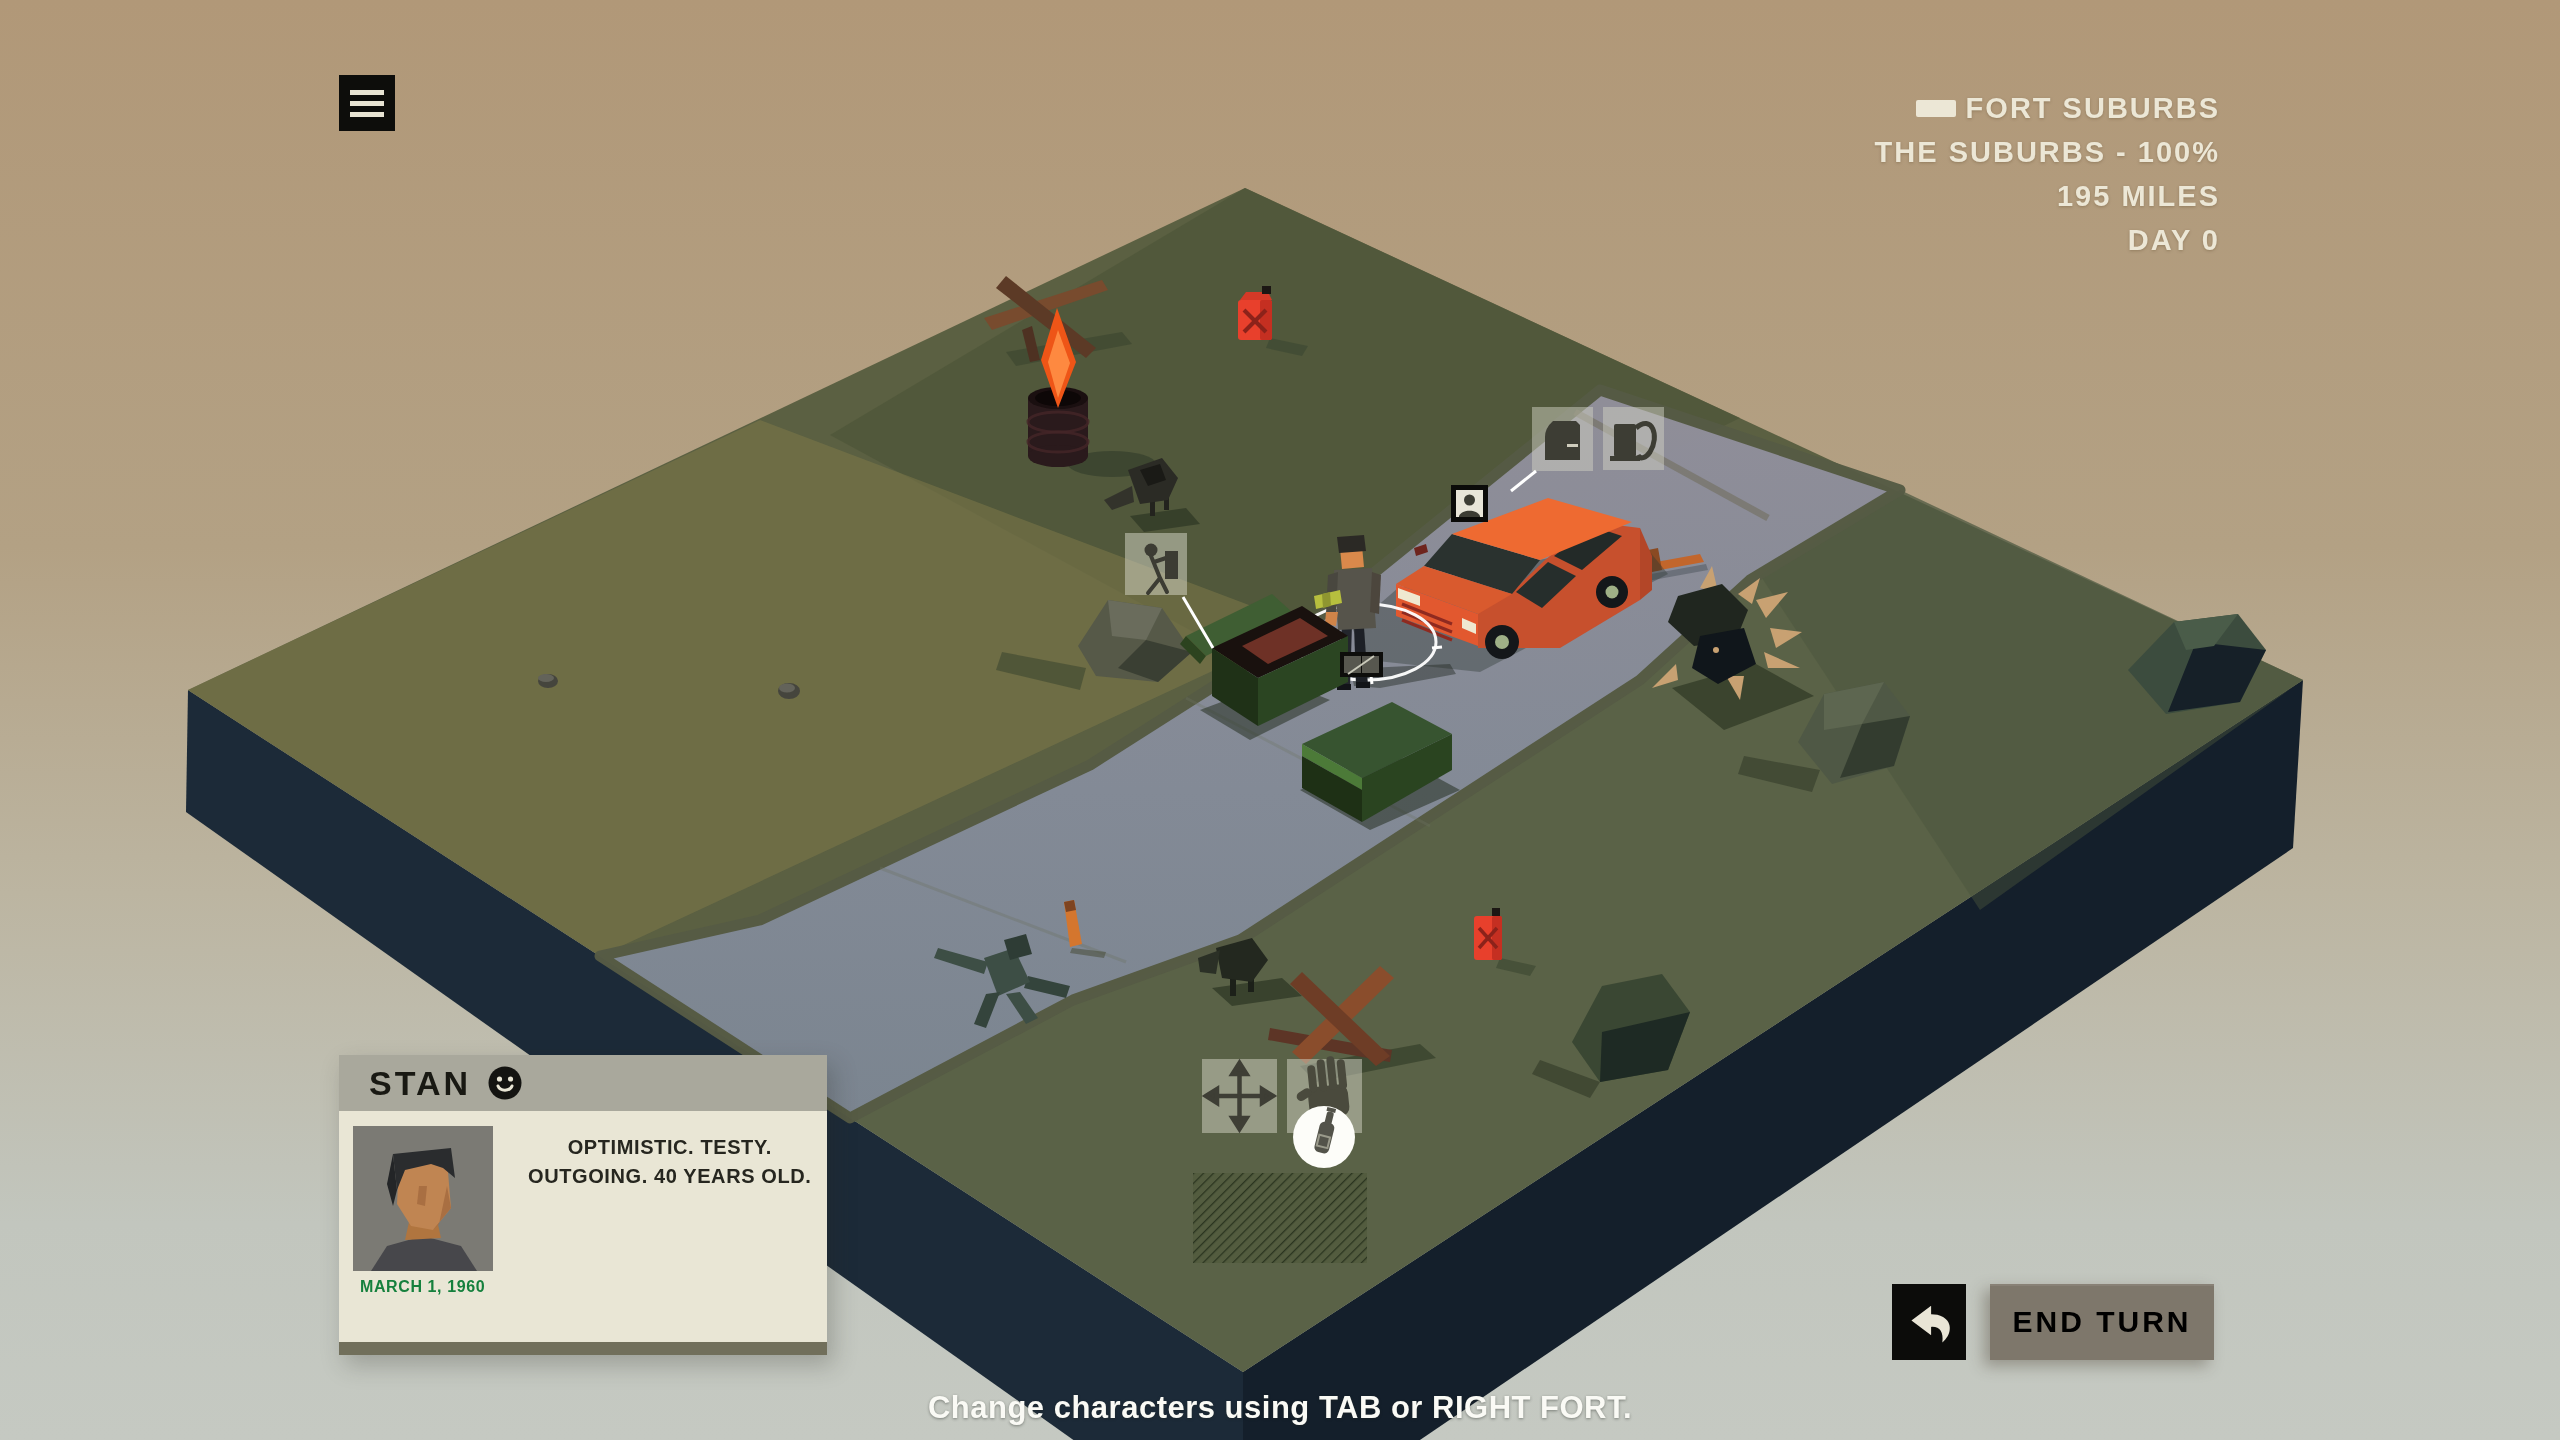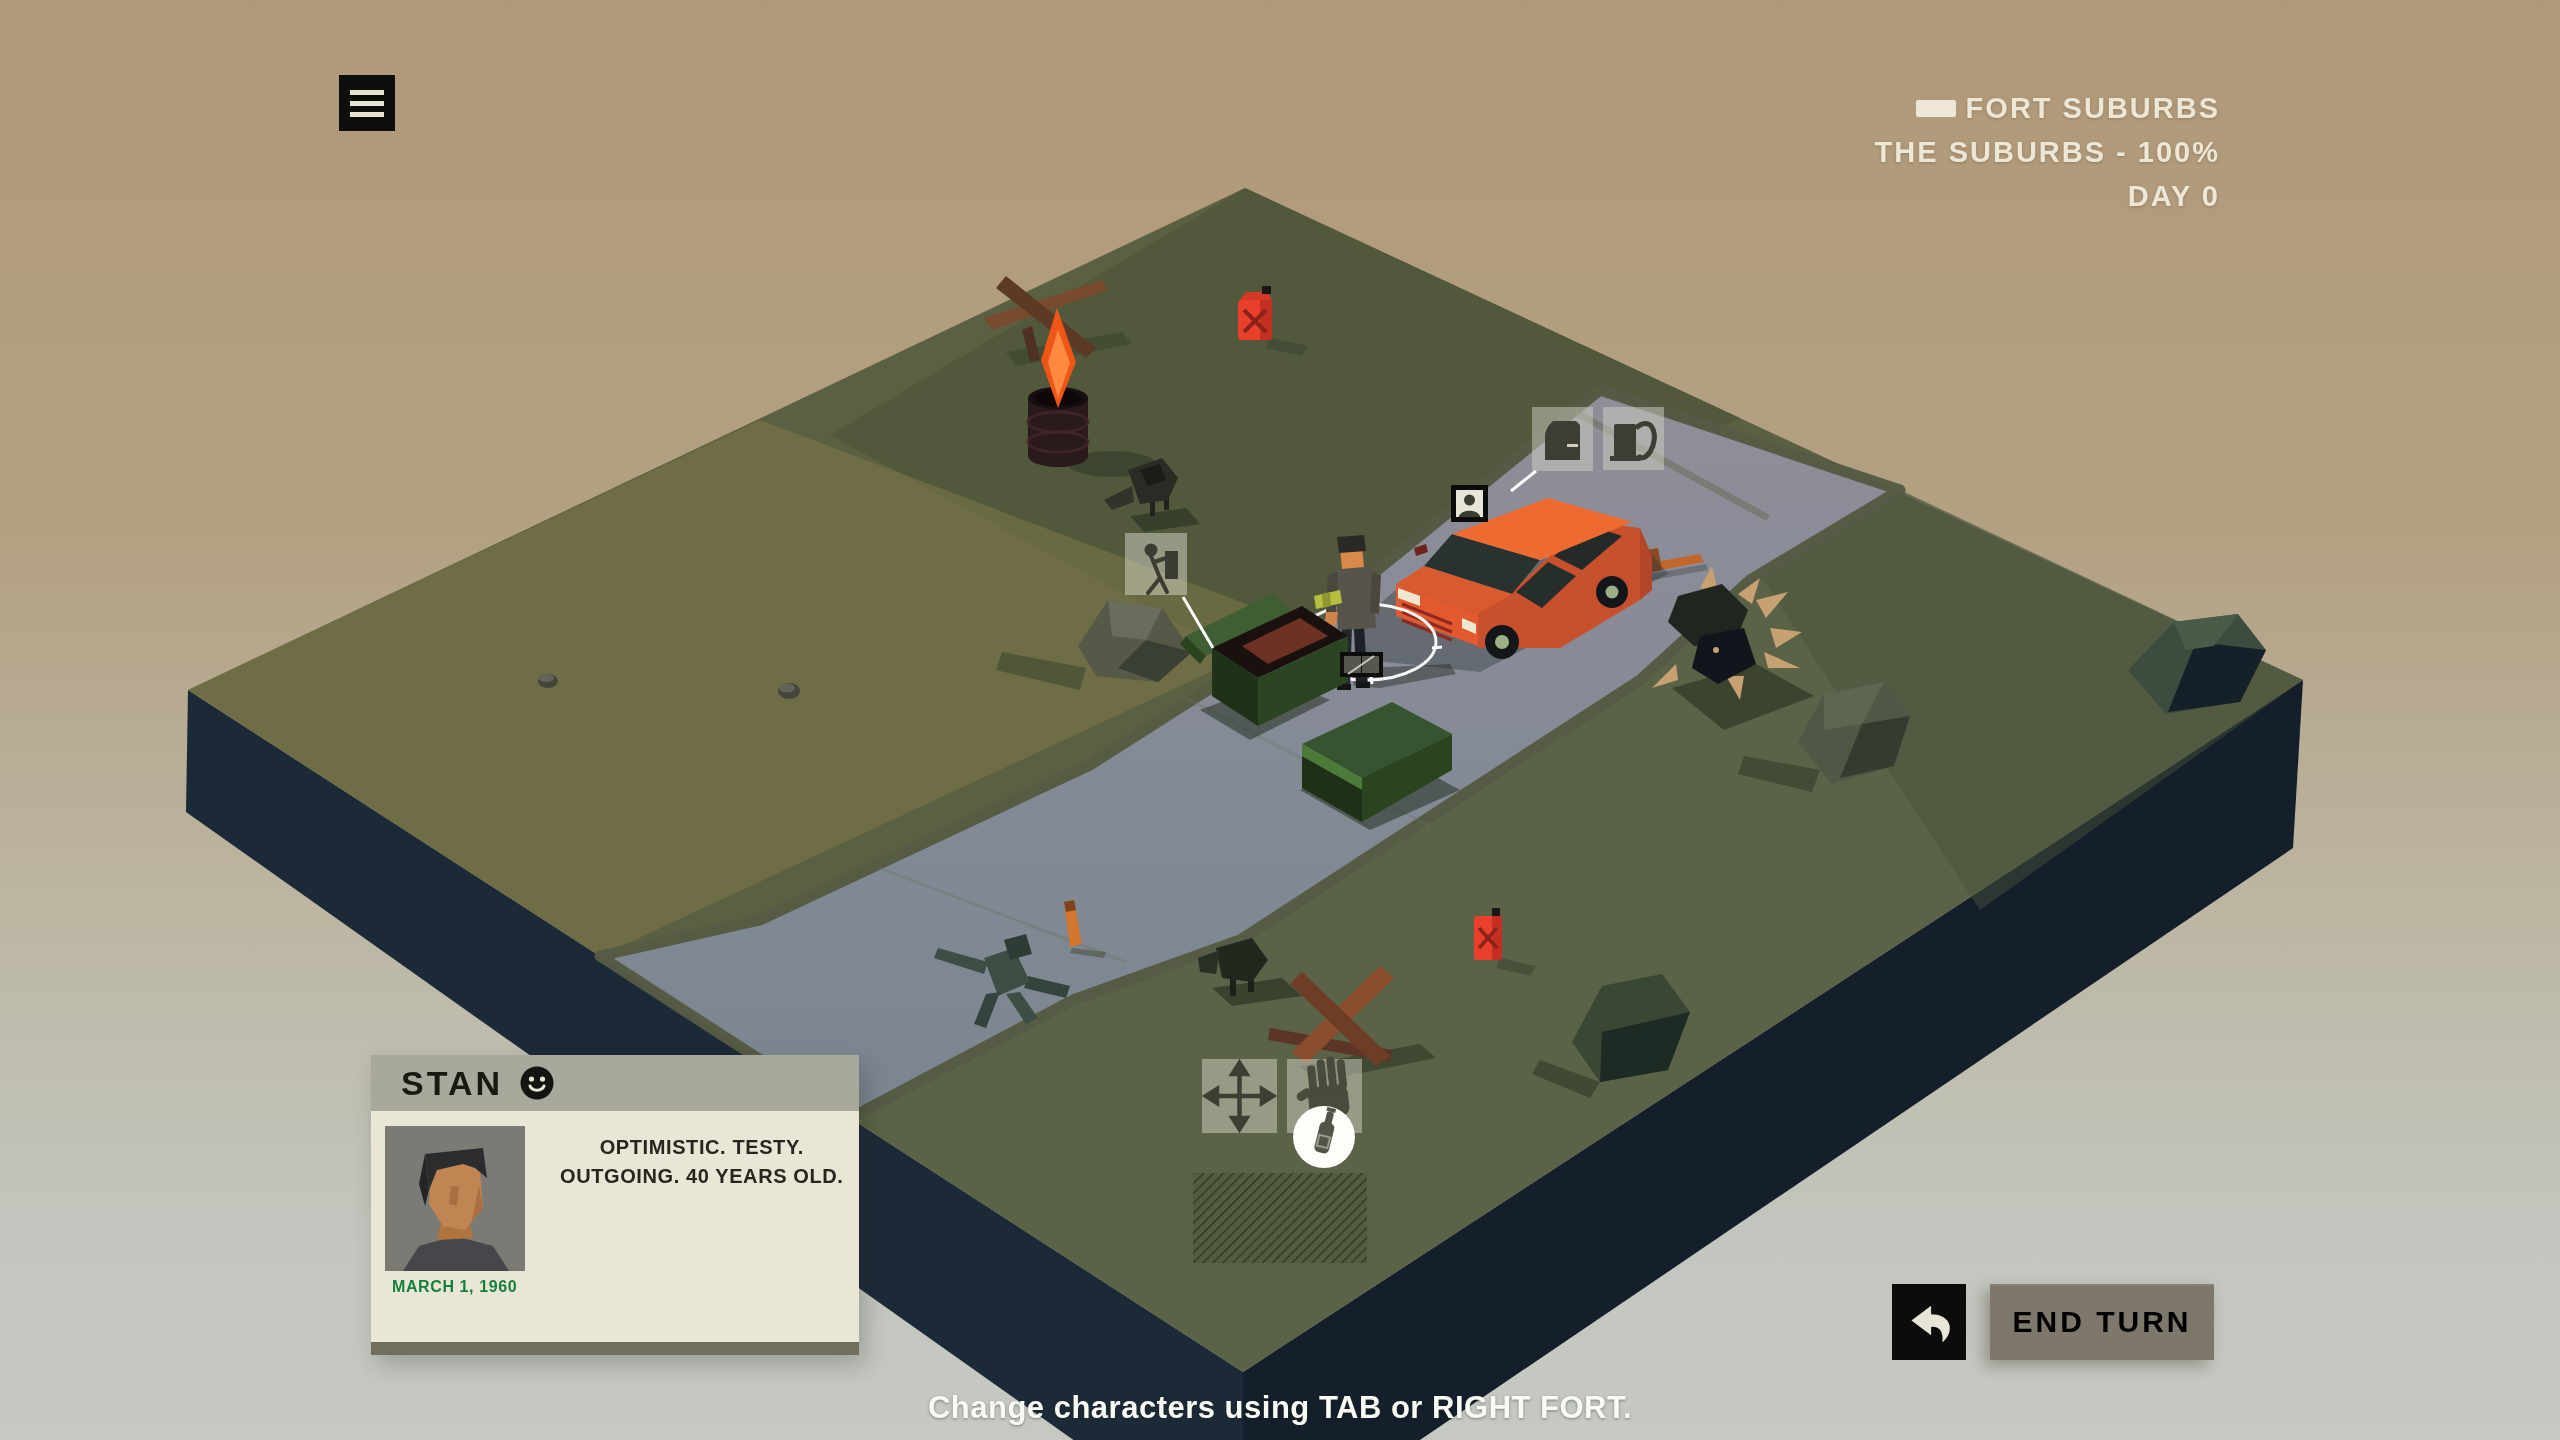--- a/index.html
+++ b/index.html
@@ -13,21 +13,21 @@
   .menu-btn{position:absolute;left:339px;top:75px;width:56px;height:56px;background:#0d0d0b;
     display:flex;flex-direction:column;justify-content:center;align-items:center;gap:6px;cursor:pointer;}
   .menu-btn .bar{width:34px;height:5px;background:#e7e3d3;}
   .mission{position:absolute;top:86px;right:340px;text-align:right;color:#ece7d6;
     font-weight:bold;font-size:29px;letter-spacing:2px;line-height:44px;
     text-shadow:0 1px 3px rgba(90,70,40,.35);}
   .mission .row1{display:flex;align-items:center;justify-content:flex-end;gap:10px;}
   .fuel-chip{display:inline-block;width:40px;height:17px;background:#ece7d6;border-radius:2px;}
   
   .char-card{position:absolute;left:339px;top:1055px;width:488px;height:300px;
-    box-shadow:6px 10px 22px rgba(40,40,30,.25);margin-left:32px;}
+    box-shadow:6px 10px 22px rgba(40,40,30,.25);}
   .char-card .hdr{height:56px;background:#a9a89c;display:flex;align-items:center;padding-left:30px;gap:16px;}
   .char-card .hdr .nm{font-size:34px;font-weight:bold;letter-spacing:3px;color:#191913;}
   .char-card .bd{position:relative;height:231px;background:#e9e6d5;}
   .portrait{position:absolute;left:14px;top:15px;width:140px;height:145px;background:#7b7a74;}
   .traits{position:absolute;left:189px;top:22px;font-size:20px;font-weight:bold;color:#26261f;
     letter-spacing:.6px;line-height:29px;text-align:center;}
   .bdate{position:absolute;left:21px;top:167px;font-size:16px;font-weight:bold;color:#15803d;letter-spacing:.6px;}
   .char-card .ftr{height:13px;background:#716f5b;}
   
   .back-btn{position:absolute;left:1892px;top:1284px;width:74px;height:76px;background:#0c0c0a;
@@ -355,20 +355,21 @@
   <span class="bar"></span>
   <span class="bar"></span>
 </div>
 
 <div class="mission">
   <div class="row1">
     <span class="fuel-chip"></span>
     <span>FORT SUBURBS</span>
   </div>
   <div>THE SUBURBS - 100%</div>
+  <div>195 MILES</div>
   <div>DAY 0</div>
 </div>
 
 <div class="char-card">
   <div class="hdr">
     <span class="nm">STAN</span>
     <svg width="36" height="36" viewBox="0 0 36 36">
       <circle cx="18" cy="18" r="16.5" fill="#141411"></circle>
       <circle cx="12.5" cy="14" r="2.6" fill="#e9e6d5"></circle>
       <circle cx="23.5" cy="14" r="2.6" fill="#e9e6d5"></circle>

